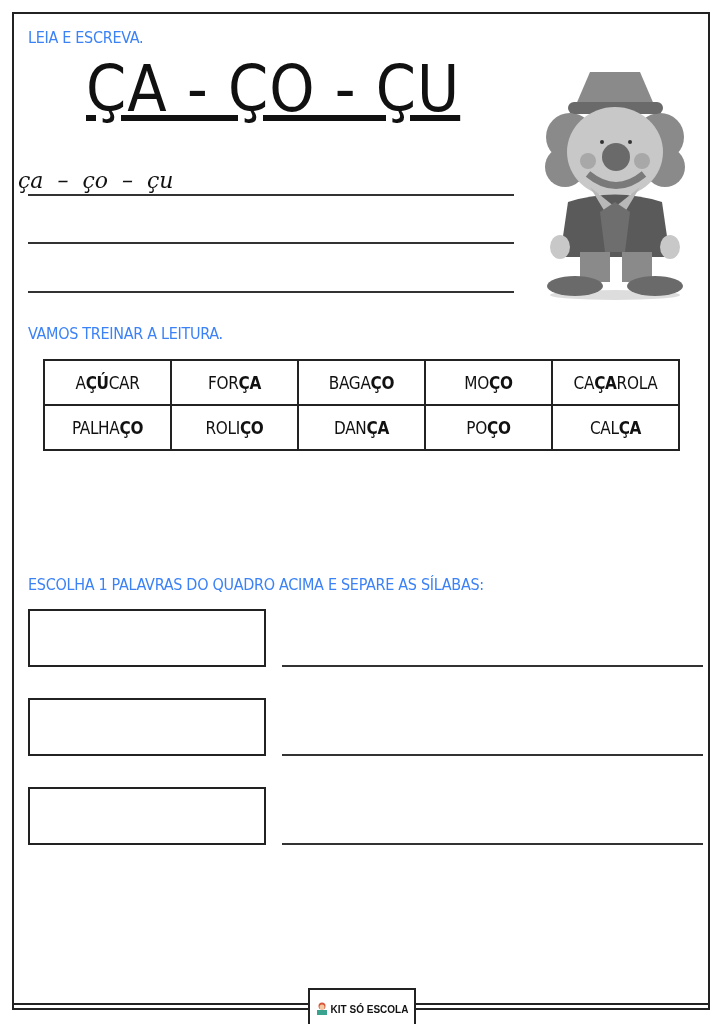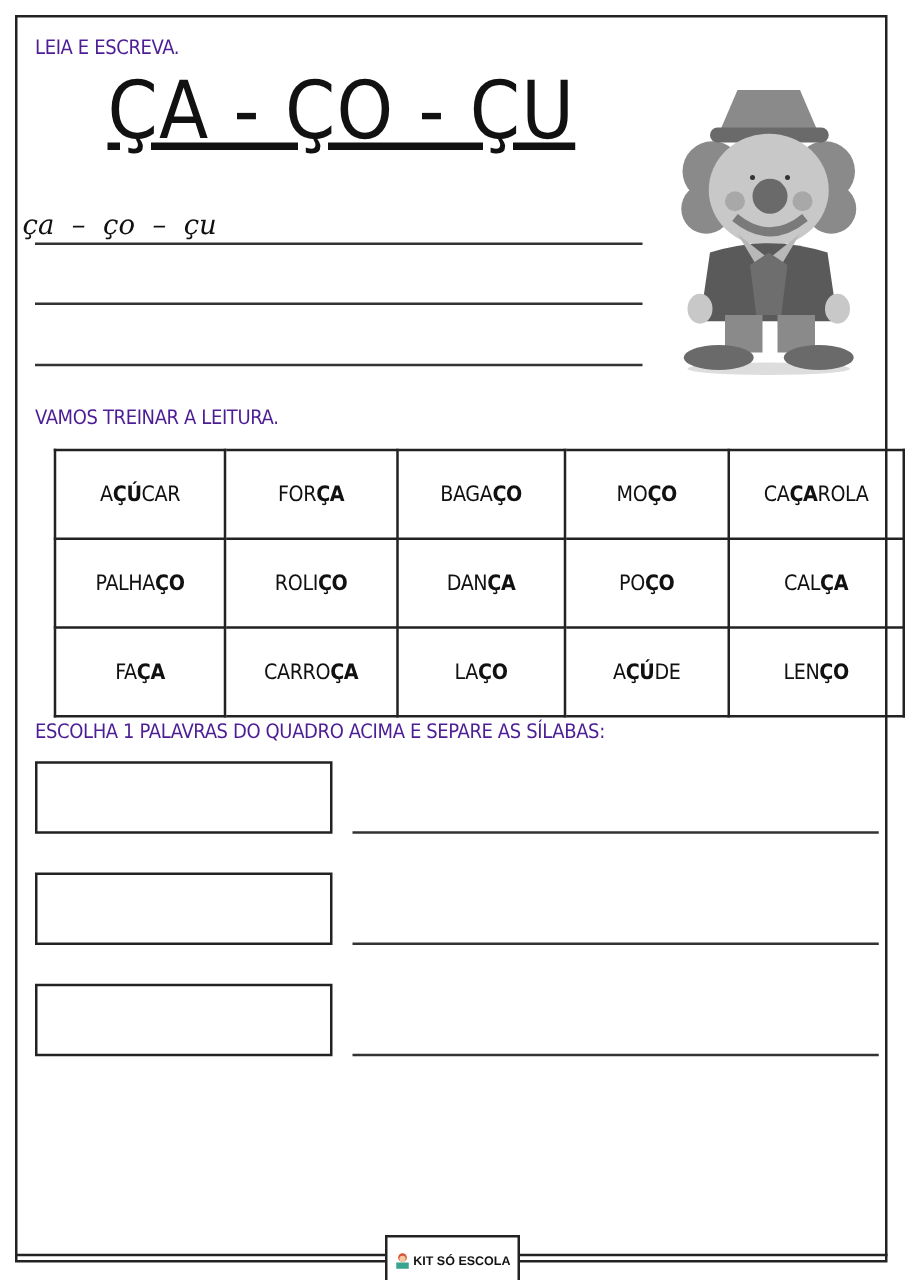--- a/index.html
+++ b/index.html
@@ -1,24 +1,24 @@
 <!DOCTYPE html>
 <html><head>
 <meta charset="utf-8">
 <style>
   html,body{margin:0;padding:0;background:#fff;}
   body{width:724px;height:1024px;position:relative;overflow:hidden;font-family:"DejaVu Sans Condensed","DejaVu Sans",sans-serif;color:#111;}
   .frame{position:absolute;left:12px;top:12px;width:698px;height:998px;border:2px solid #222;box-sizing:border-box;}
   .abs{position:absolute;}
-  .label{font-size:16px;letter-spacing:-0.3px;color:#4c1d95;}
+  .label{font-size:16px;letter-spacing:-0.3px;color:#3b82f6;}
   .big{font-size:64px;font-weight:500;letter-spacing:1px;}
   .cursive{font-family:"DejaVu Serif",serif;font-style:italic;font-size:22px;}
   .line{position:absolute;height:2px;background:#333;}
   table{border-collapse:collapse;position:absolute;left:43px;top:359px;}
-  td{border:2px solid #222;width:125px;height:43px;text-align:center;font-size:17px;letter-spacing:-0.3px;padding:13px;}
+  td{border:2px solid #222;width:125px;height:43px;text-align:center;font-size:17px;letter-spacing:-0.3px;padding:0;}
   td b{font-weight:bold;}
   .box{position:absolute;border:2px solid #222;width:238px;height:58px;box-sizing:border-box;}
   .footer{position:absolute;left:308px;top:988px;width:108px;height:42px;border:2px solid #222;background:#fff;box-sizing:border-box;display:flex;align-items:center;justify-content:center;gap:3px;font-family:Liberation Sans, sans-serif;font-weight:bold;font-size:10px;}
   .fline{position:absolute;top:1003px;height:2px;background:#222;}
 </style>
 </head>
 <body>
 
 <div class="frame"></div>
 
@@ -72,27 +72,20 @@
         <td><span>MO</span><b>ÇO</b><span></span></td>
         <td><span>CA</span><b>ÇA</b><span>ROLA</span></td>
       </tr>
       <tr>
         <td><span>PALHA</span><b>ÇO</b><span></span></td>
         <td><span>ROLI</span><b>ÇO</b><span></span></td>
         <td><span>DAN</span><b>ÇA</b><span></span></td>
         <td><span>PO</span><b>ÇO</b><span></span></td>
         <td><span>CAL</span><b>ÇA</b><span></span></td>
       </tr>
-      <tr>
-        <td><span>FA</span><b>ÇA</b><span></span></td>
-        <td><span>CARRO</span><b>ÇA</b><span></span></td>
-        <td><span>LA</span><b>ÇO</b><span></span></td>
-        <td><span>A</span><b>ÇÚ</b><span>DE</span></td>
-        <td><span>LEN</span><b>ÇO</b><span></span></td>
-      </tr>
     </tbody>
 </table>
 
 <div class="abs label" style="left:28px;top:575px;">ESCOLHA 1 PALAVRAS DO QUADRO ACIMA E SEPARE AS SÍLABAS:</div>
 
 <div class="box" style="left:28px;top:609px;"></div>
 <div class="line" style="left:282px;top:665px;width:421px;"></div>
 <div class="box" style="left:28px;top:698px;"></div>
 <div class="line" style="left:282px;top:754px;width:421px;"></div>
 <div class="box" style="left:28px;top:787px;"></div>

